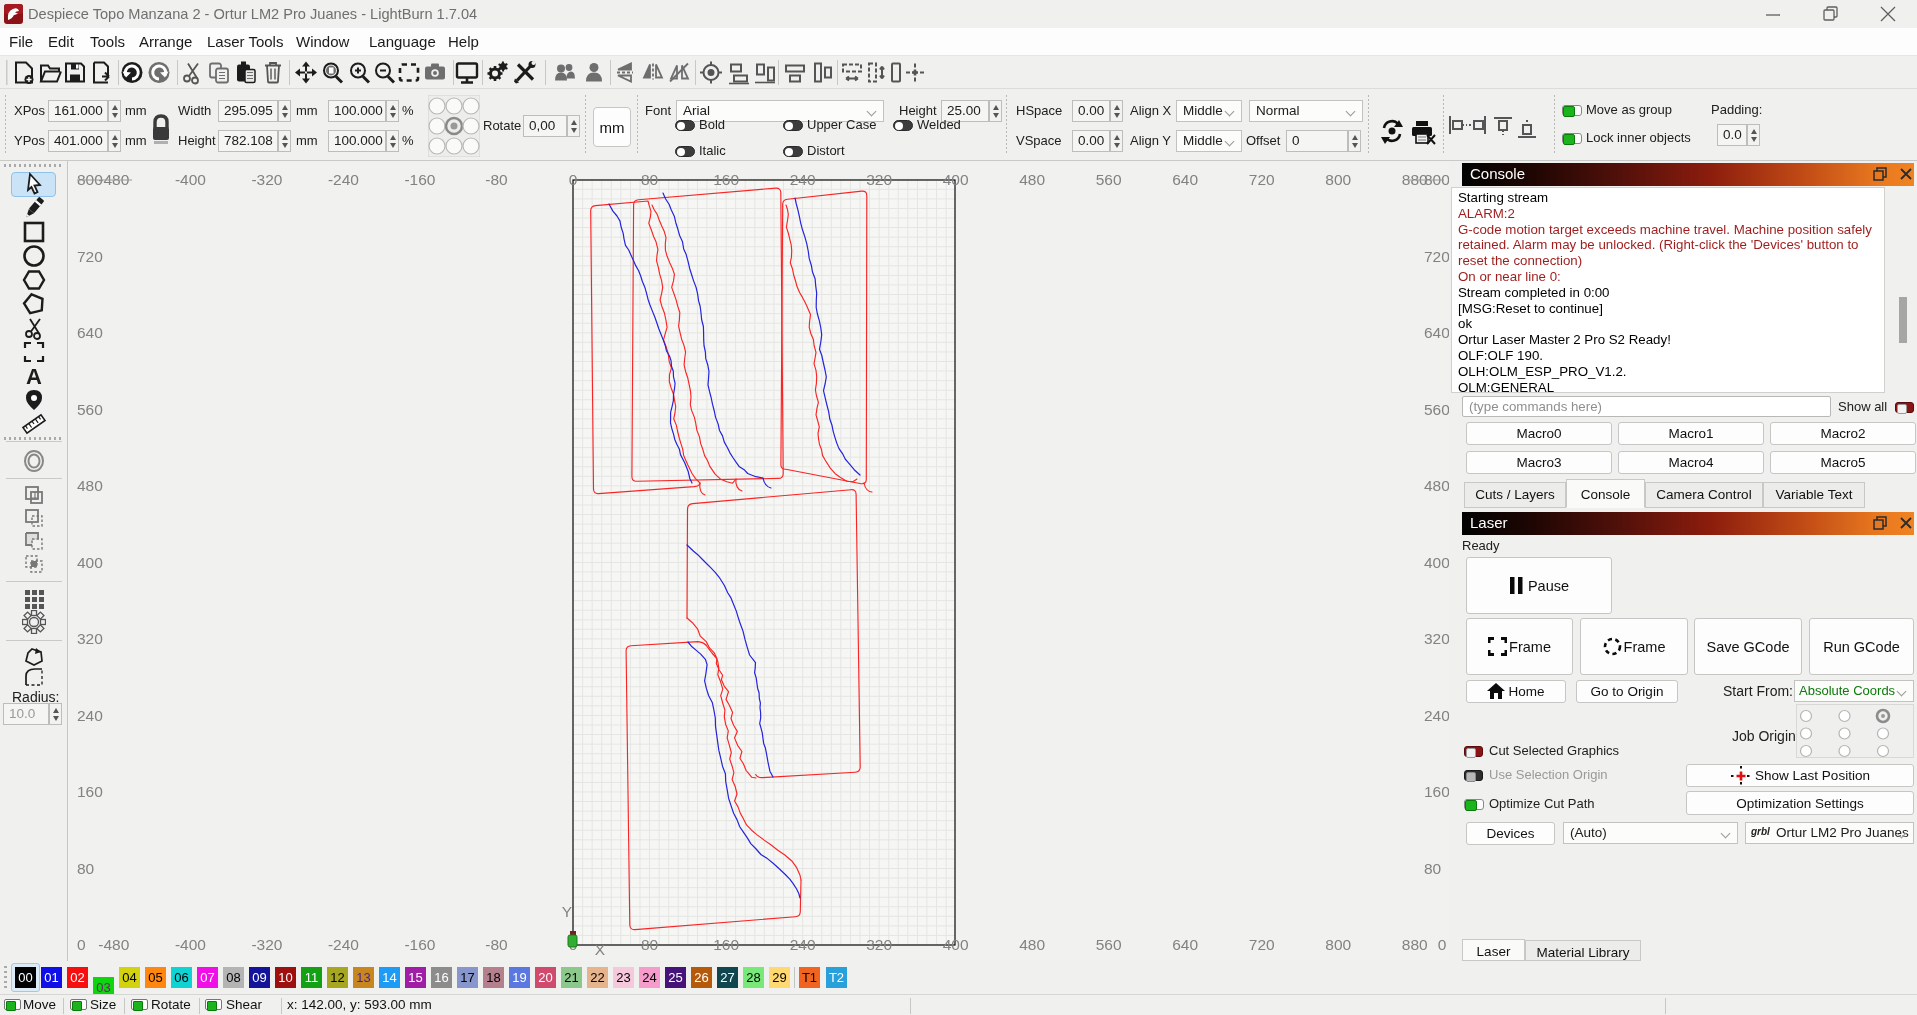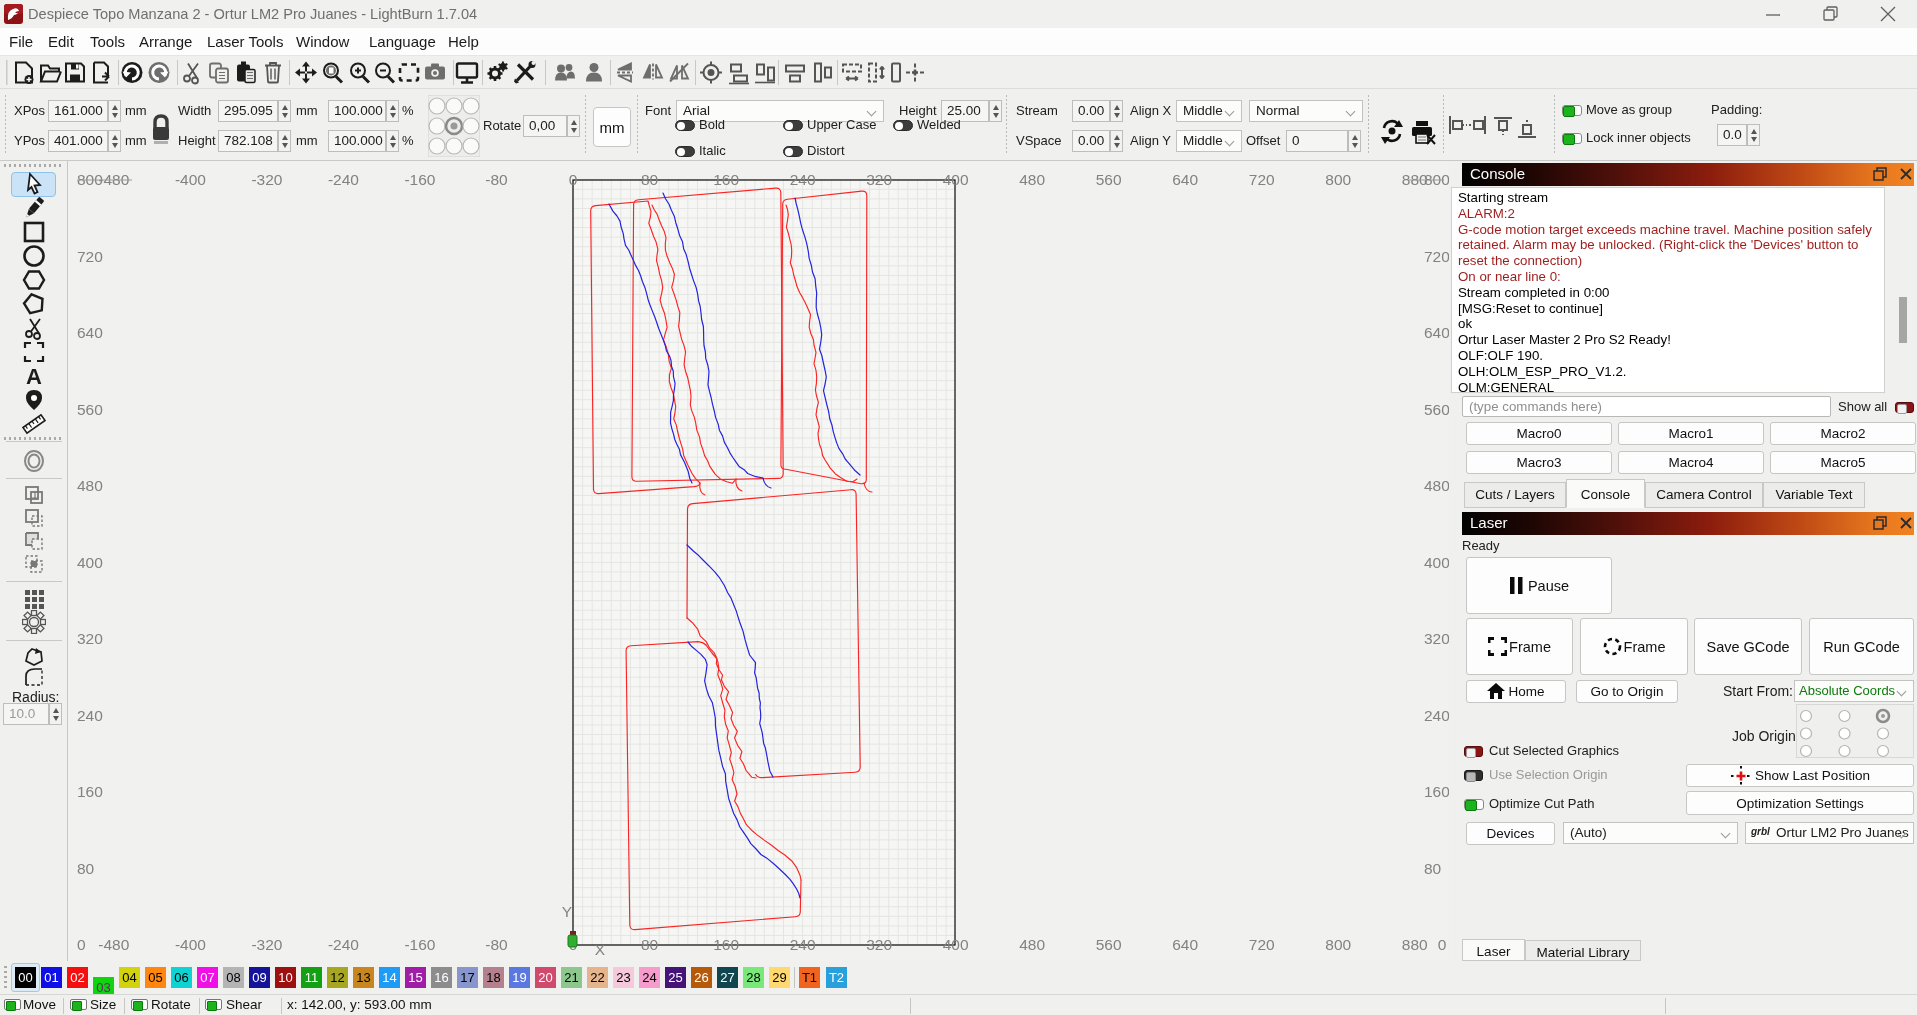--- a/index.html
+++ b/index.html
@@ -362,21 +362,21 @@
     <div class="tgl" style="left:675px;top:31px"></div>
     <div class="lbl" style="left:699px;top:28px">Bold</div>
     <div class="tgl" style="left:675px;top:57px"></div>
     <div class="lbl" style="left:699px;top:54px">Italic</div>
     <div class="tgl" style="left:783px;top:31px"></div>
     <div class="lbl" style="left:807px;top:28px">Upper Case</div>
     <div class="tgl" style="left:783px;top:57px"></div>
     <div class="lbl" style="left:807px;top:54px">Distort</div>
     <div class="tgl" style="left:893px;top:31px"></div>
     <div class="lbl" style="left:917px;top:28px">Welded</div>
-    <div class="lbl" style="left:1016px;top:14px">Stream</div>
+    <div class="lbl" style="left:1016px;top:14px">HSpace</div>
     <div class="numbox" style="left:1072px;top:11px;width:38px">0.00</div>
     <div class="spin" style="left:1110px;top:11px"></div>
     <div class="lbl" style="left:1016px;top:44px">VSpace</div>
     <div class="numbox" style="left:1072px;top:41px;width:38px">0.00</div>
     <div class="spin" style="left:1110px;top:41px"></div>
     <div class="lbl" style="left:1130px;top:14px">Align X</div>
     <div class="combo" style="left:1176px;top:11px;width:66px">Middle</div>
     <div class="lbl" style="left:1130px;top:44px">Align Y</div>
     <div class="combo" style="left:1176px;top:41px;width:66px">Middle</div>
     <div class="combo" style="left:1249px;top:11px;width:114px">Normal</div>
@@ -755,21 +755,21 @@
     <div class="sw" style="left:93px;top:16px;background:#0fd50f;color:#701a75">03</div>
     <div class="sw" style="left:119px;top:6px;background:#d2d20f;color:#000">04</div>
     <div class="sw" style="left:145px;top:6px;background:#ff870f;color:#000">05</div>
     <div class="sw" style="left:171px;top:6px;background:#0fd2d2;color:#000">06</div>
     <div class="sw" style="left:197px;top:6px;background:#f00fe6;color:#fff">07</div>
     <div class="sw" style="left:223px;top:6px;background:#b4b4b4;color:#000">08</div>
     <div class="sw" style="left:249px;top:6px;background:#14149b;color:#fff">09</div>
     <div class="sw" style="left:275px;top:6px;background:#9e0f0f;color:#fff">10</div>
     <div class="sw" style="left:301px;top:6px;background:#14a014;color:#fff">11</div>
     <div class="sw" style="left:327px;top:6px;background:#a6a621;color:#000">12</div>
-    <div class="sw" style="left:353px;top:6px;background:#c8871e;color:#000000">13</div>
+    <div class="sw" style="left:353px;top:6px;background:#c8871e;color:#4c1d95">13</div>
     <div class="sw" style="left:379px;top:6px;background:#1e9bf5;color:#fff">14</div>
     <div class="sw" style="left:405px;top:6px;background:#a01ea5;color:#fff">15</div>
     <div class="sw" style="left:431px;top:6px;background:#8c8c8c;color:#fff">16</div>
     <div class="sw" style="left:457px;top:6px;background:#8796cd;color:#000">17</div>
     <div class="sw" style="left:483px;top:6px;background:#b5808d;color:#000">18</div>
     <div class="sw" style="left:509px;top:6px;background:#5a78e0;color:#fff">19</div>
     <div class="sw" style="left:535px;top:6px;background:#d04a6e;color:#fff">20</div>
     <div class="sw" style="left:561px;top:6px;background:#8cc88c;color:#000">21</div>
     <div class="sw" style="left:587px;top:6px;background:#e6b48c;color:#000">22</div>
     <div class="sw" style="left:613px;top:6px;background:#f5c8dc;color:#000">23</div>

